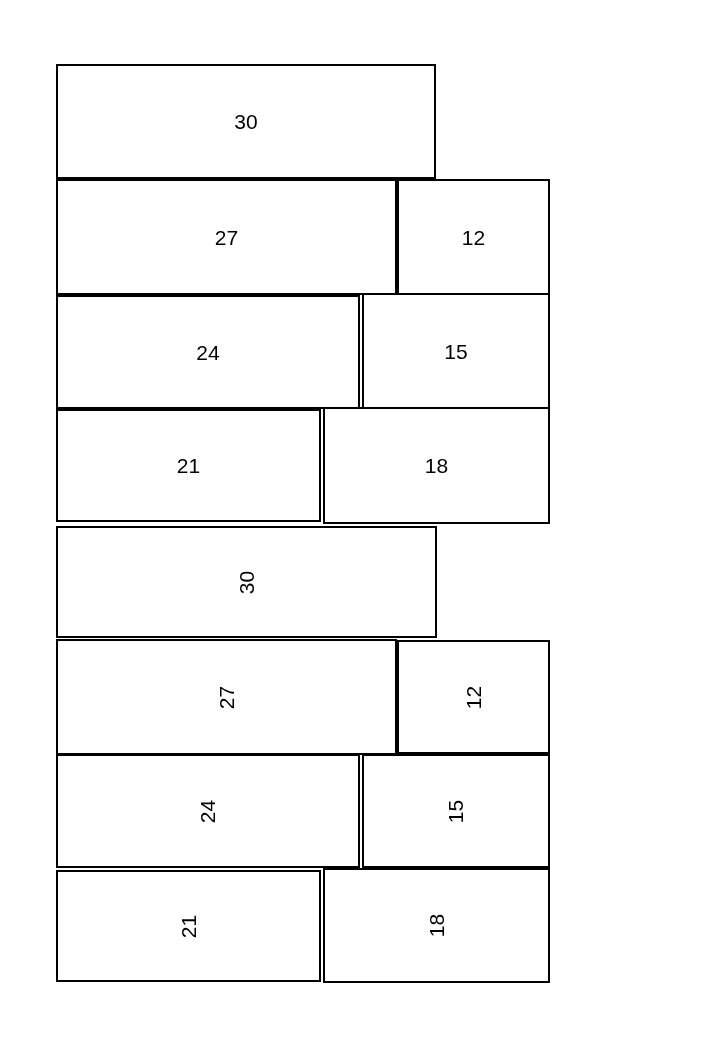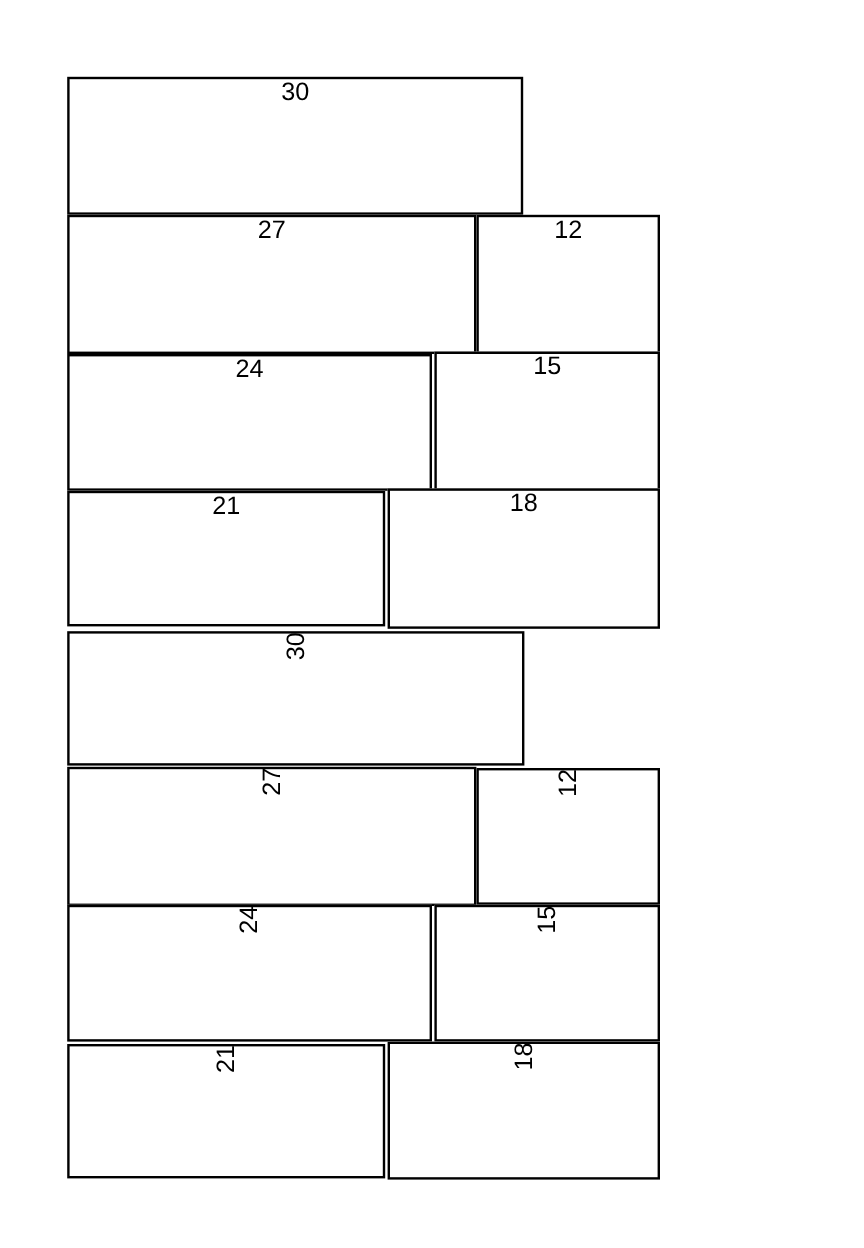--- a/index.html
+++ b/index.html
@@ -14,21 +14,21 @@
     background: #ffffff;
     overflow: hidden;
     font-family: "Liberation Sans", sans-serif;
   }
   .box {
     position: absolute;
     box-sizing: border-box;
     background: #ffffff;
     border: 2px solid #000000;
     display: flex;
-    align-items: flex-start;
+    align-items: center;
     justify-content: center;
   }
   .lbl {
     font-size: 21px;
     line-height: 1;
     color: #000000;
     white-space: nowrap;
   }
   .lbl.rot {
     transform: rotate(-90deg);

